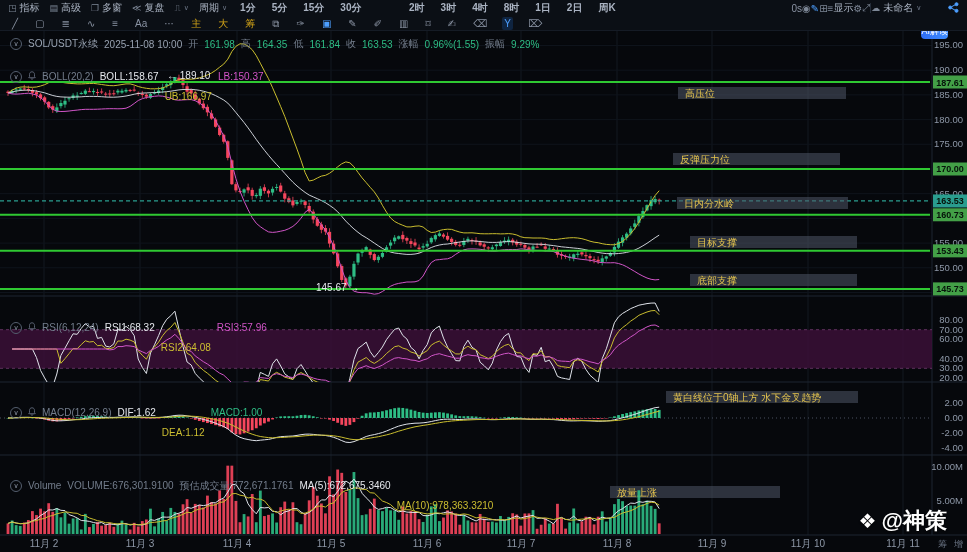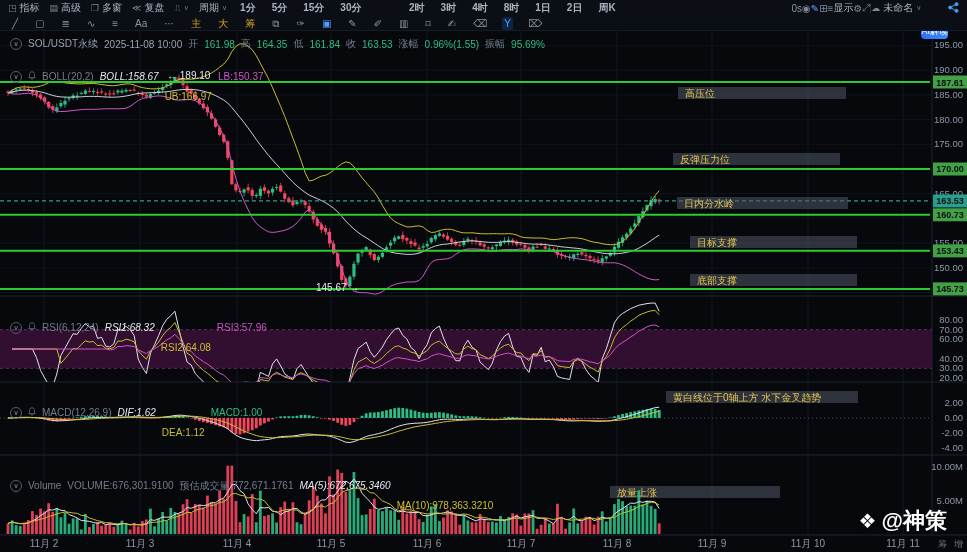--- a/index.html
+++ b/index.html
@@ -27,21 +27,21 @@
   .tb2 .tool.blueic{color:#4d9fff;}
   .tb2 .tool.active{color:#4d9fff;background:#0f2440;}
   
   #chart-svg{position:absolute;top:0;left:0;z-index:1;}
   
   .inforow{position:absolute;left:10px;z-index:4;display:flex;align-items:center;gap:6px;
            font-size:10px;color:#98a2b1;white-space:nowrap;}
   .chev{width:10px;height:10px;border:1px solid #545e6e;border-radius:50%;font-size:7px;
         line-height:9px;text-align:center;color:#8a93a3;display:inline-block;cursor:pointer;}
   .t-grey{color:#98a2b1;} .t-dim{color:#737d8c;} .t-green{color:#2ebd85;}
-  .t-white{color:#e6e9ee;font-style:italic;} .t-yellow{color:#cdbf31;margin-top:40px;} .t-magenta{color:#d355c9;}
+  .t-white{color:#e6e9ee;} .t-yellow{color:#cdbf31;margin-top:40px;} .t-magenta{color:#d355c9;}
   .bell{display:inline-block;cursor:pointer;}
   
   .wm{position:absolute;right:20px;bottom:16px;z-index:5;color:#fff;font-size:22px;font-weight:bold;
       display:flex;align-items:center;gap:5px;text-shadow:0 1px 2px rgba(0,0,0,.8);}
   .wm .logo{font-size:20px;}
   .corner-chips{position:absolute;right:4px;bottom:1px;z-index:6;font-size:9px;color:#6c7686;
       display:flex;gap:7px;}
 </style>
 </head>
 <body>
@@ -958,21 +958,21 @@
     <span class="t-green">161.98</span>
     <span class="t-dim">高</span>
     <span class="t-green">164.35</span>
     <span class="t-dim">低</span>
     <span class="t-green">161.84</span>
     <span class="t-dim">收</span>
     <span class="t-green">163.53</span>
     <span class="t-dim">涨幅</span>
     <span class="t-green">0.96%(1.55)</span>
     <span class="t-dim">振幅</span>
-    <span class="t-green">95.69%</span>
+    <span class="t-green">9.29%</span>
   </div>
 
   <div class="inforow" style="top:51px">
     <span class="chev">∨</span>
     <span class="bell">
       <svg width="8" height="9">
           <path d="M4 .8C2.2.8 1.5 2.1 1.5 3.5v2L.7 6.7h6.6L6.5 5.5v-2C6.5 2.1 5.8.8 4 .8zM3 7.3a1 1 0 0 0 2 0" stroke="#6b7486" fill="none" stroke-width="0.8"></path>
         </svg>
     </span>
     <span class="t-dim">BOLL(20,2)</span>

